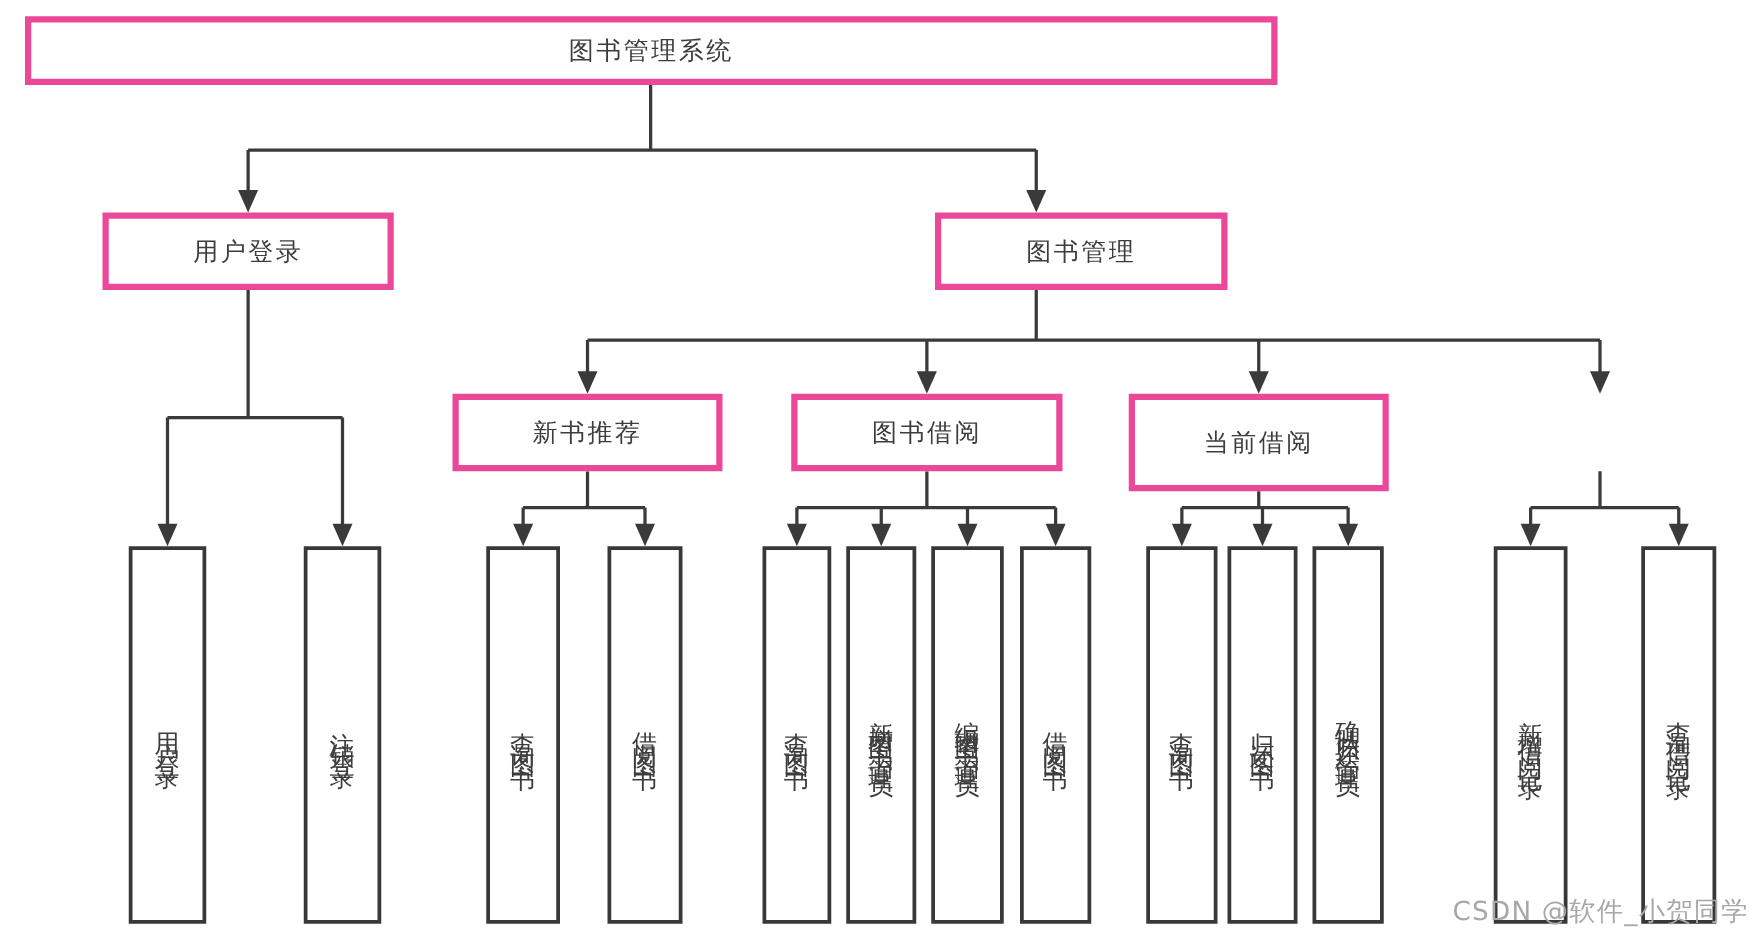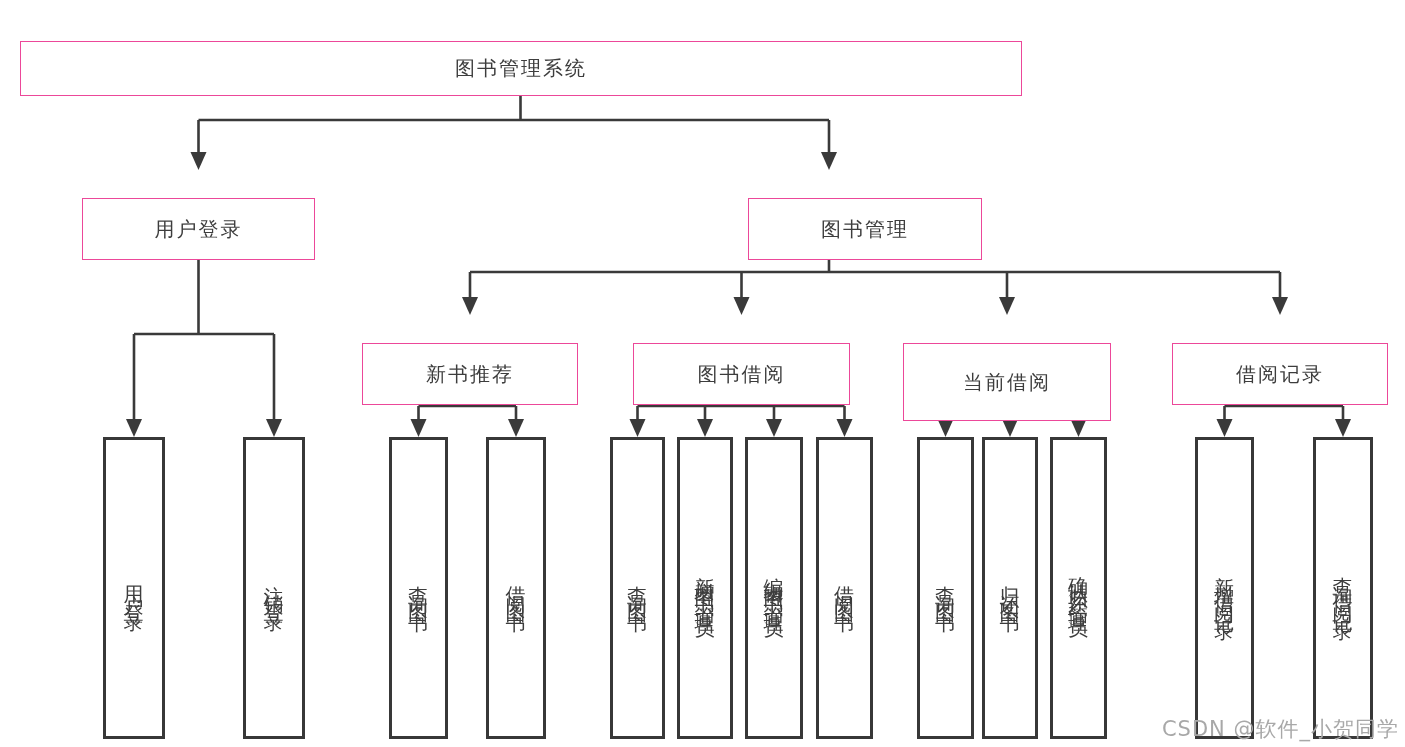--- a/index.html
+++ b/index.html
@@ -26,30 +26,29 @@
     stroke-width: 2.6;
     fill: none;
   }
   #connectors polygon {
     fill: #3a3a3a;
     stroke: none;
   }
   .hbox {
     position: absolute;
     box-sizing: border-box;
-    border: 1px solid #ec4899;
+    border: 5px solid #ec4899;
     background: #ffffff;
     display: flex;
     align-items: center;
     justify-content: center;
     font-size: 20px;
     color: #3d3d3d;
     letter-spacing: 2px;
     z-index: 1;
-    margin-top: 28px;
   }
   .vbox {
     position: absolute;
     box-sizing: border-box;
     border: 3px solid #383838;
     background: #ffffff;
     display: flex;
     align-items: center;
     justify-content: center;
     overflow: hidden;
@@ -157,23 +156,20 @@
 
   <div id="n-book-borrow" class="hbox">
     <span>图书借阅</span>
   </div>
   <div id="n-new-book" class="hbox">
     <span>新书推荐</span>
   </div>
   <div id="n-cur-borrow" class="hbox">
     <span>当前借阅</span>
   </div>
-  <div id="n-borrow-rec" class="hbox">
-    <span>借阅记录</span>
-  </div>
 
   <div id="l-user-0" class="vbox leaf">
     <span class="vtext">用户登录</span>
   </div>
   <div id="l-user-1" class="vbox leaf">
     <span class="vtext">注销登录</span>
   </div>
 
   <div id="l-new-0" class="vbox leaf">
     <span class="vtext">查询图书</span>

